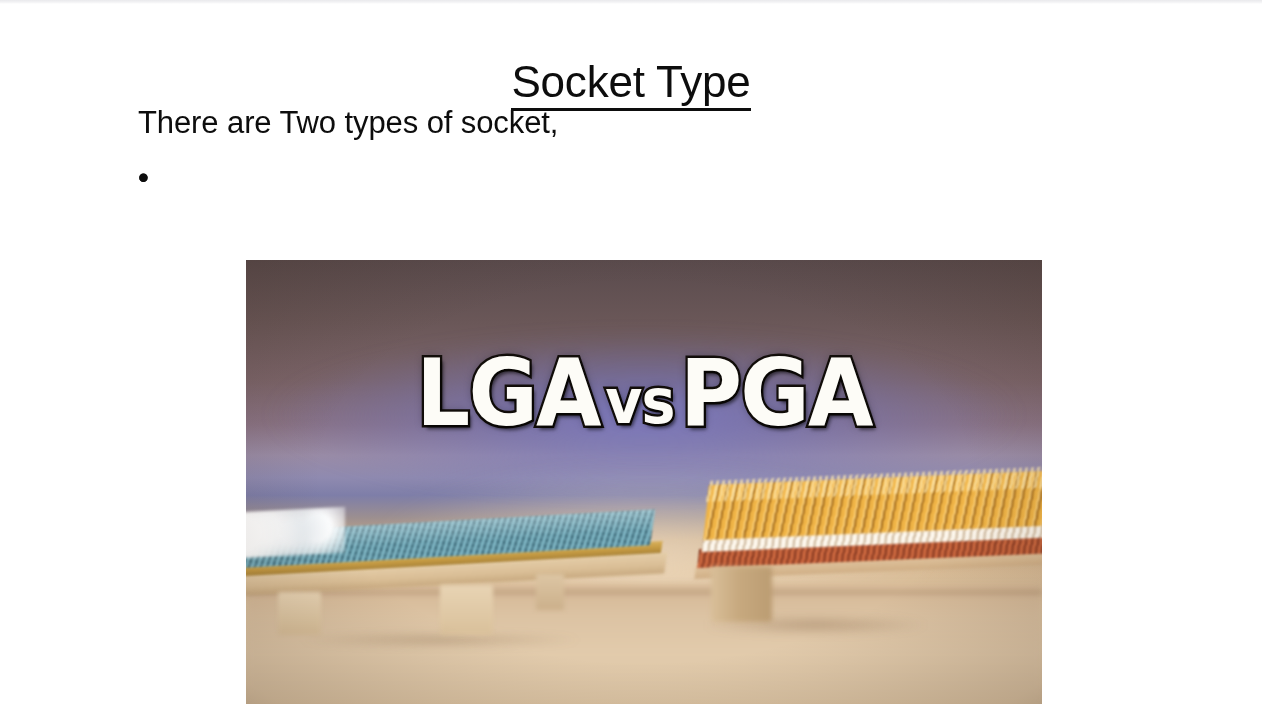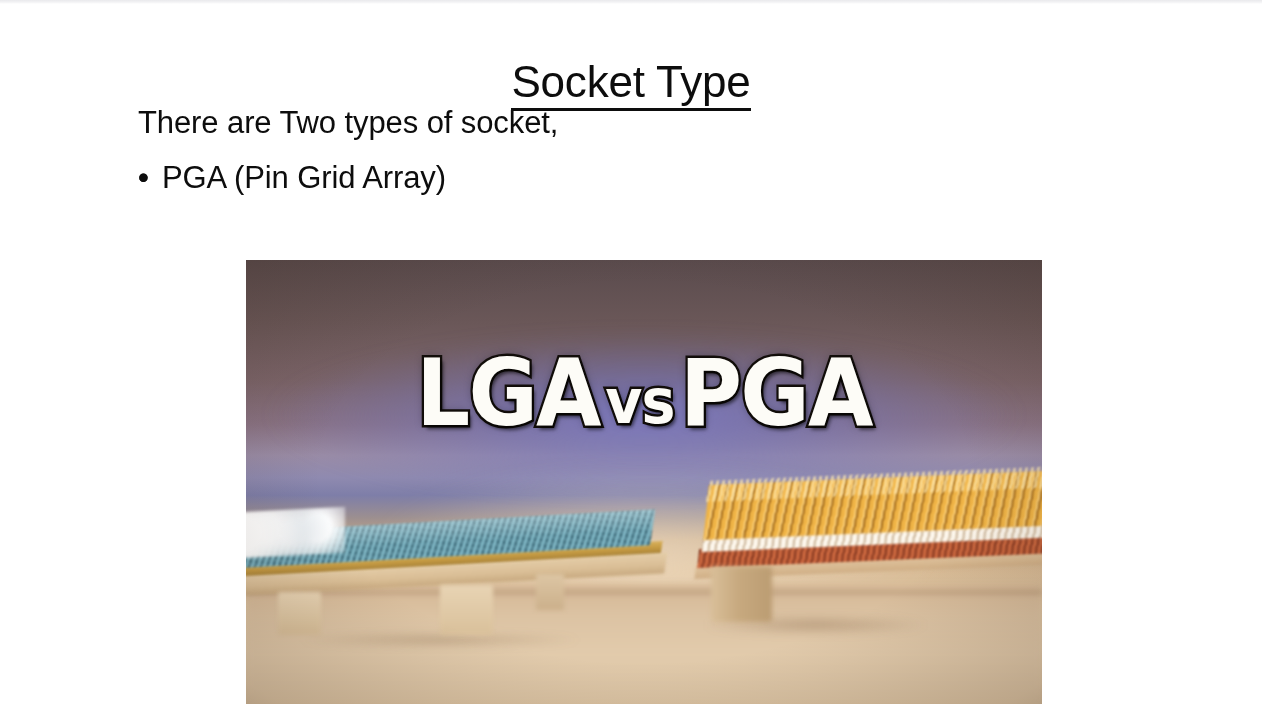--- a/index.html
+++ b/index.html
@@ -392,21 +392,20 @@
 
   <div class="body-block">
     <div class="body-line">There are Two types of socket,</div>
 
     <div class="body-line bullet-line">
       <span class="dot">•</span>
     </div>
 
     <div class="body-line bullet-line">
       <span class="dot">•</span>
-      <span>PGA (Pin Grid Array)</span>
     </div>
   </div>
 
   <div class="picture">
 
     <div class="bg-sky"></div>
     <div class="bg-glow"></div>
     <div class="bg-bloom"></div>
     <div class="bg-table"></div>
     <div class="bg-table-edge"></div>

